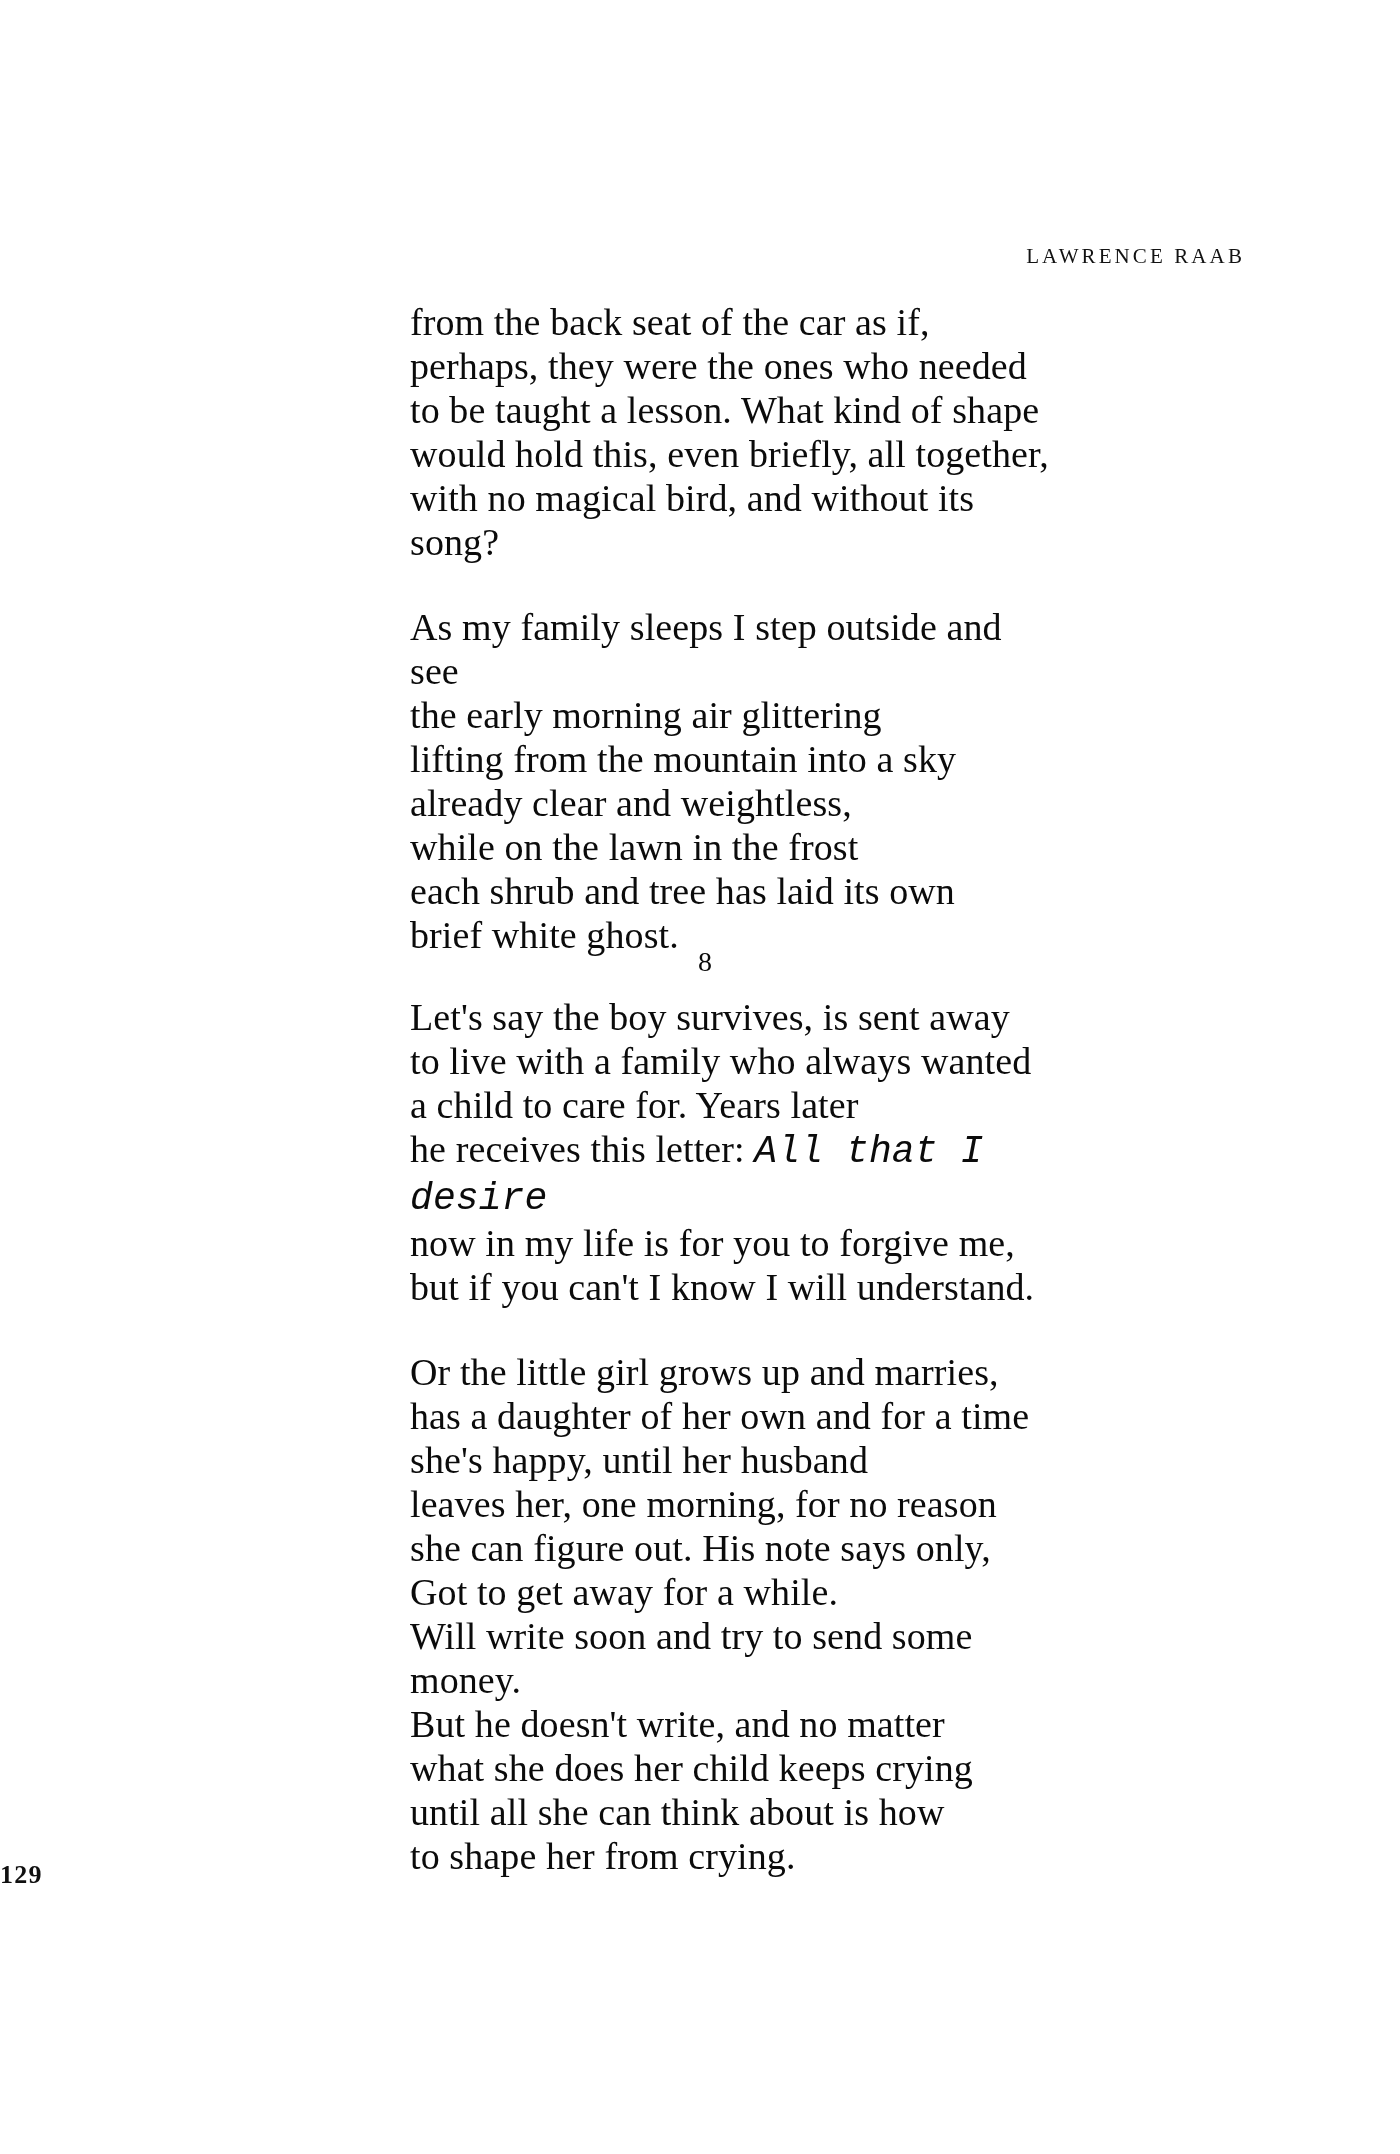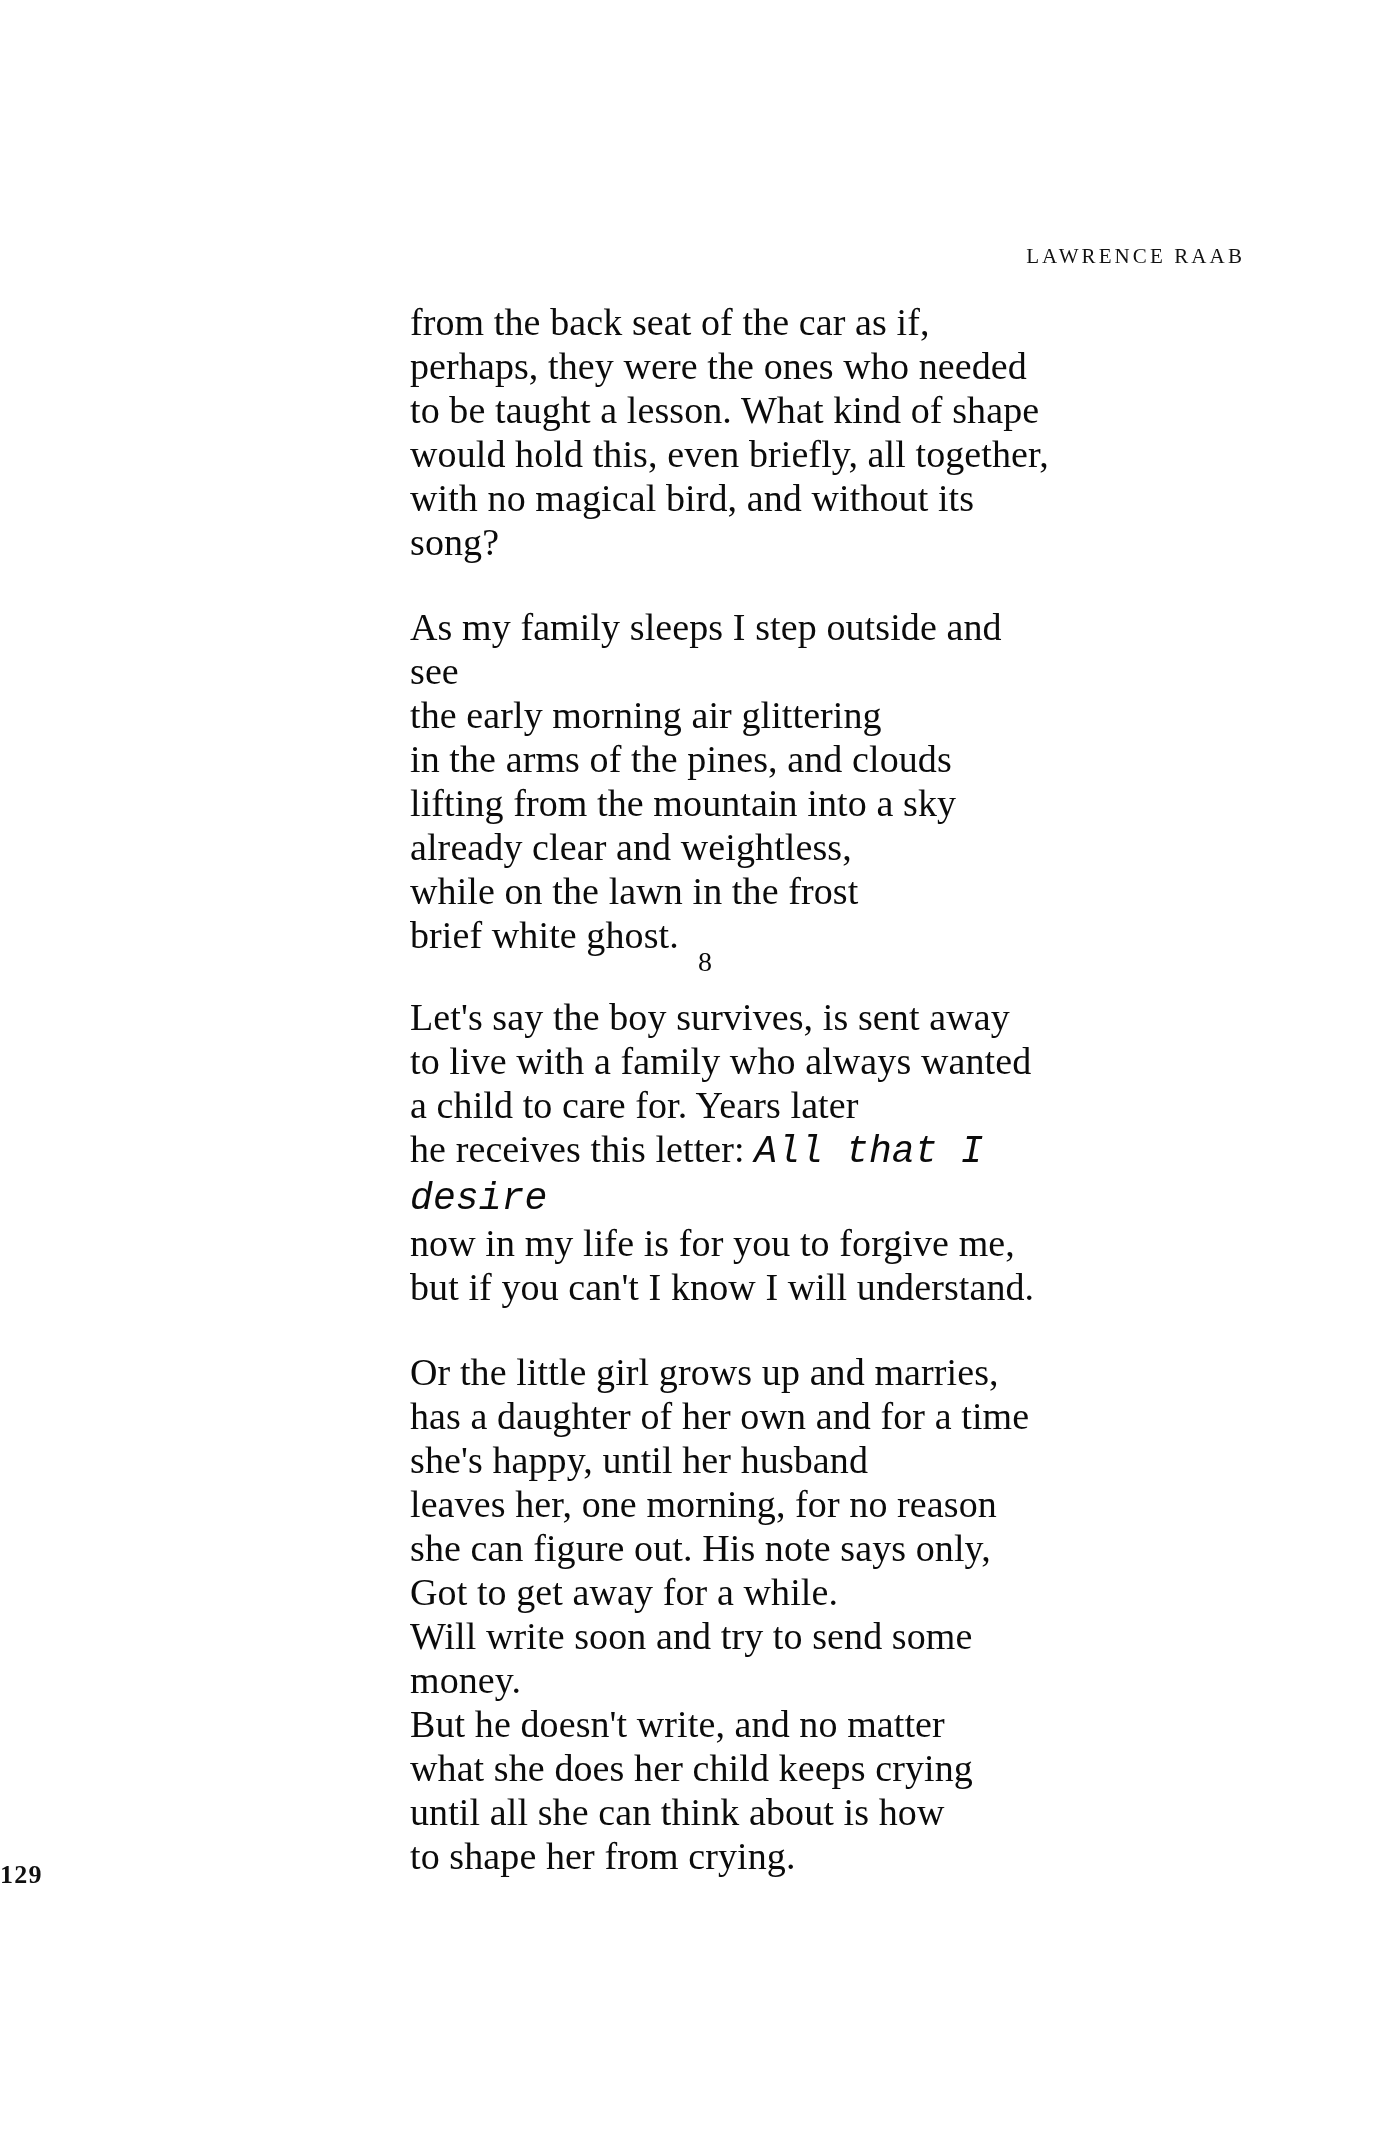--- a/index.html
+++ b/index.html
@@ -106,24 +106,24 @@
     <div class="stanza" id="stanza-1">
         <div class="line">from the back seat of the car as if,</div>
         <div class="line">perhaps, they were the ones who needed</div>
         <div class="line">to be taught a lesson. What kind of shape</div>
         <div class="line">would hold this, even briefly, all together,</div>
         <div class="line">with no magical bird, and without its song?</div>
       </div>
     <div class="stanza" id="stanza-2">
         <div class="line">As my family sleeps I step outside and see</div>
         <div class="line">the early morning air glittering</div>
-        <div class="line">in the arms of the pines, and clouds</div>
         <div class="line">lifting from the mountain into a sky</div>
         <div class="line">already clear and weightless,</div>
         <div class="line">while on the lawn in the frost</div>
+        <div class="line">each shrub and tree has laid its own</div>
         <div class="line">brief white ghost.</div>
       </div>
   </div>
 
   <div class="section-number">8</div>
 
   <div class="text-block-2">
     <div class="stanza" id="stanza-3">
         <div class="line">Let's say the boy survives, is sent away</div>
         <div class="line">to live with a family who always wanted</div>

